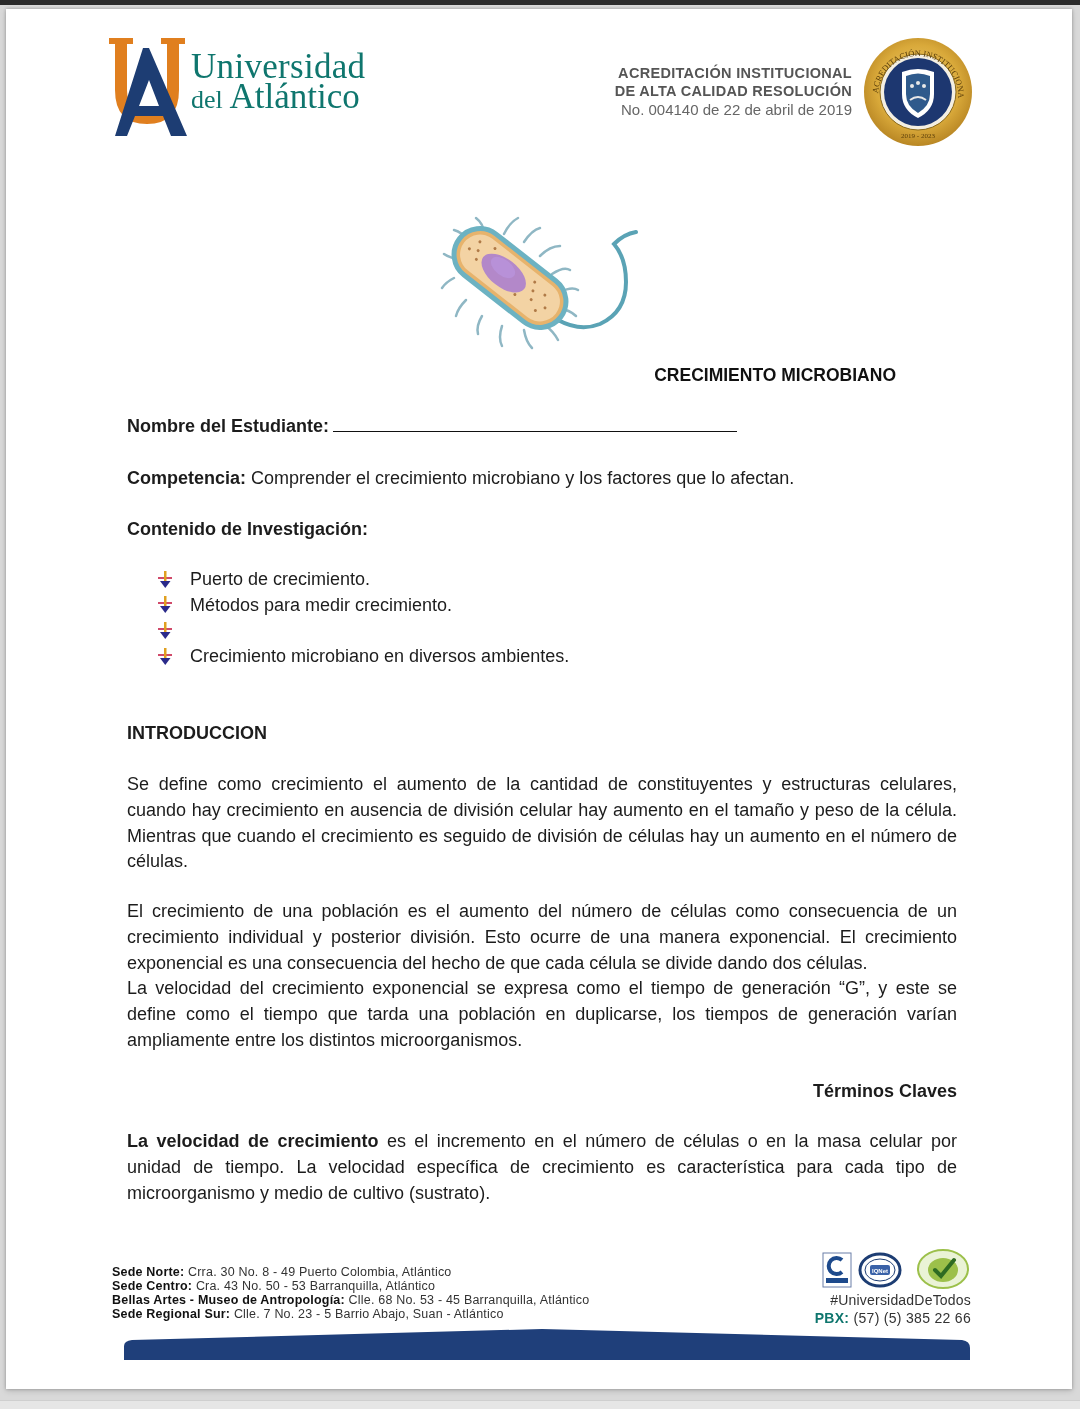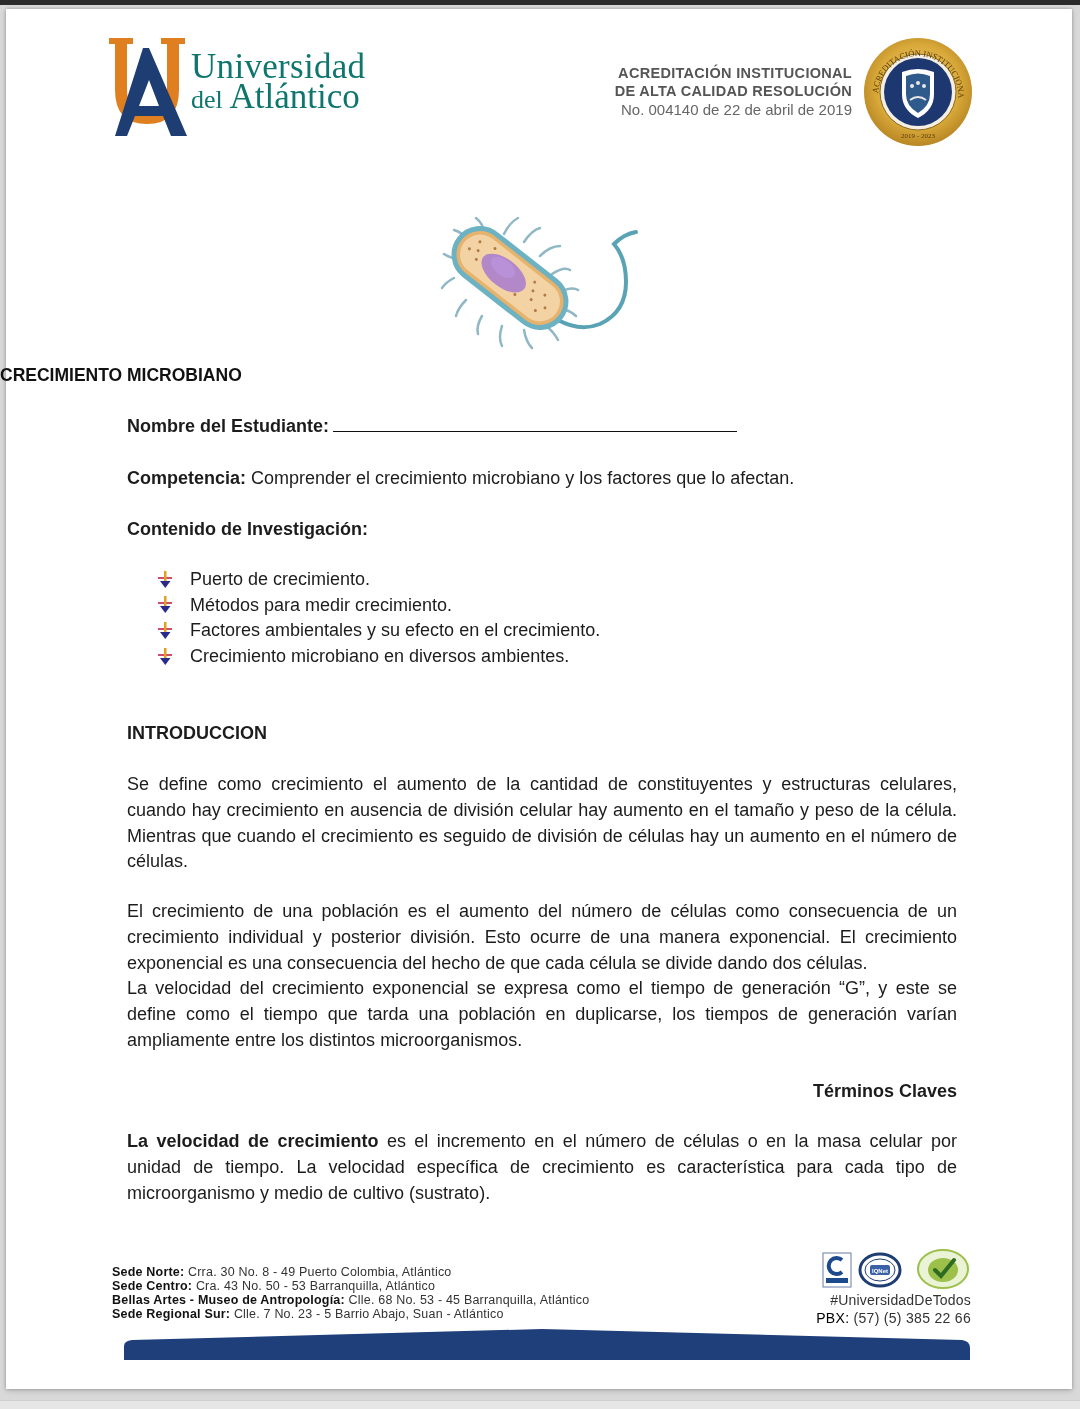--- a/index.html
+++ b/index.html
@@ -26,39 +26,39 @@
     .logo-text .l2 .small { font-size: 26px; }
 
     .accred { position: absolute; right: 228px; top: 64px; text-align: right; color: #555; }
     .accred .a1, .accred .a2 { font-weight: bold; font-size: 14.5px; letter-spacing: 0.3px; line-height: 18px; color: #555; }
     .accred .a3 { font-size: 15px; line-height: 19px; color: #666; }
     .seal { position: absolute; left: 862px; top: 36px; width: 112px; height: 112px; }
 
     
     .bacteria { position: absolute; left: 440px; top: 212px; width: 210px; height: 150px; }
 
-    .doc-title { position: absolute; left: 0; width: 896px; top: 365px; text-align: left; font-weight: bold; font-size: 17.5px; color: #111; }
+    .doc-title { position: absolute; left: 0; width: 896px; top: 365px; text-align: right; font-weight: bold; font-size: 17.5px; color: #111; }
 
     .text { position: absolute; left: 127px; width: 830px; font-size: 18px; color: #1c1c1c; line-height: 25.8px; }
     .b { font-weight: bold; }
     .name-line { display: inline-block; width: 404px; border-bottom: 1.5px solid #111; height: 16px; vertical-align: baseline; margin-left: 4px; }
 
     .bullets { position: absolute; left: 156px; top: 567px; }
     .bullet { display: flex; align-items: center; height: 25.6px; font-size: 18px; color: #1c1c1c; }
     .bullet .ico { width: 20px; height: 18px; margin-right: 14px; position: relative; }
 
     .justify { text-align: justify; text-align-last: left; }
 
     
     .footer-addr { position: absolute; left: 112px; top: 1265px; font-size: 12.5px; line-height: 14px; color: #333; letter-spacing: 0.2px; }
     .footer-addr .k { font-weight: bold; color: #111; }
     .cert { position: absolute; top: 1252px; height: 36px; }
     .hashtag { position: absolute; right: 109px; top: 1292px; font-size: 14px; color: #333; letter-spacing: 0.2px; }
     .pbx { position: absolute; right: 109px; top: 1310px; font-size: 14px; color: #333; letter-spacing: 0.3px; }
-    .pbx .k { font-weight: normal; color: #000000; }
+    .pbx .k { font-weight: bold; color: #0f766e; }
     .footer-band { position: absolute; left: 124px; top: 1328px; width: 848px; height: 32px; }
   </style>
 </head>
 <body>
 
 <div class="topbar"></div>
 
 <div class="page">
 </div>
 
@@ -176,21 +176,20 @@
           <path d="M4 10 L9.25 17 L14.5 10 Z" fill="#2a2a8a"></path>
         </svg></span>
     <span>Métodos para medir crecimiento.</span>
   </div>
   <div class="bullet">
     <span class="ico"><svg width="20" height="18" viewBox="0 0 20 18">
           <rect x="2" y="6" width="14" height="2" fill="#d04a6a"></rect>
           <rect x="8" y="0" width="2.5" height="11" fill="#e0a020"></rect>
           <path d="M4 10 L9.25 17 L14.5 10 Z" fill="#2a2a8a"></path>
         </svg></span>
-    <span>Factores ambientales y su efecto en el crecimiento.</span>
   </div>
   <div class="bullet">
     <span class="ico"><svg width="20" height="18" viewBox="0 0 20 18">
           <rect x="2" y="6" width="14" height="2" fill="#d04a6a"></rect>
           <rect x="8" y="0" width="2.5" height="11" fill="#e0a020"></rect>
           <path d="M4 10 L9.25 17 L14.5 10 Z" fill="#2a2a8a"></path>
         </svg></span>
     <span>Crecimiento microbiano en diversos ambientes.</span>
   </div>
 </div>

